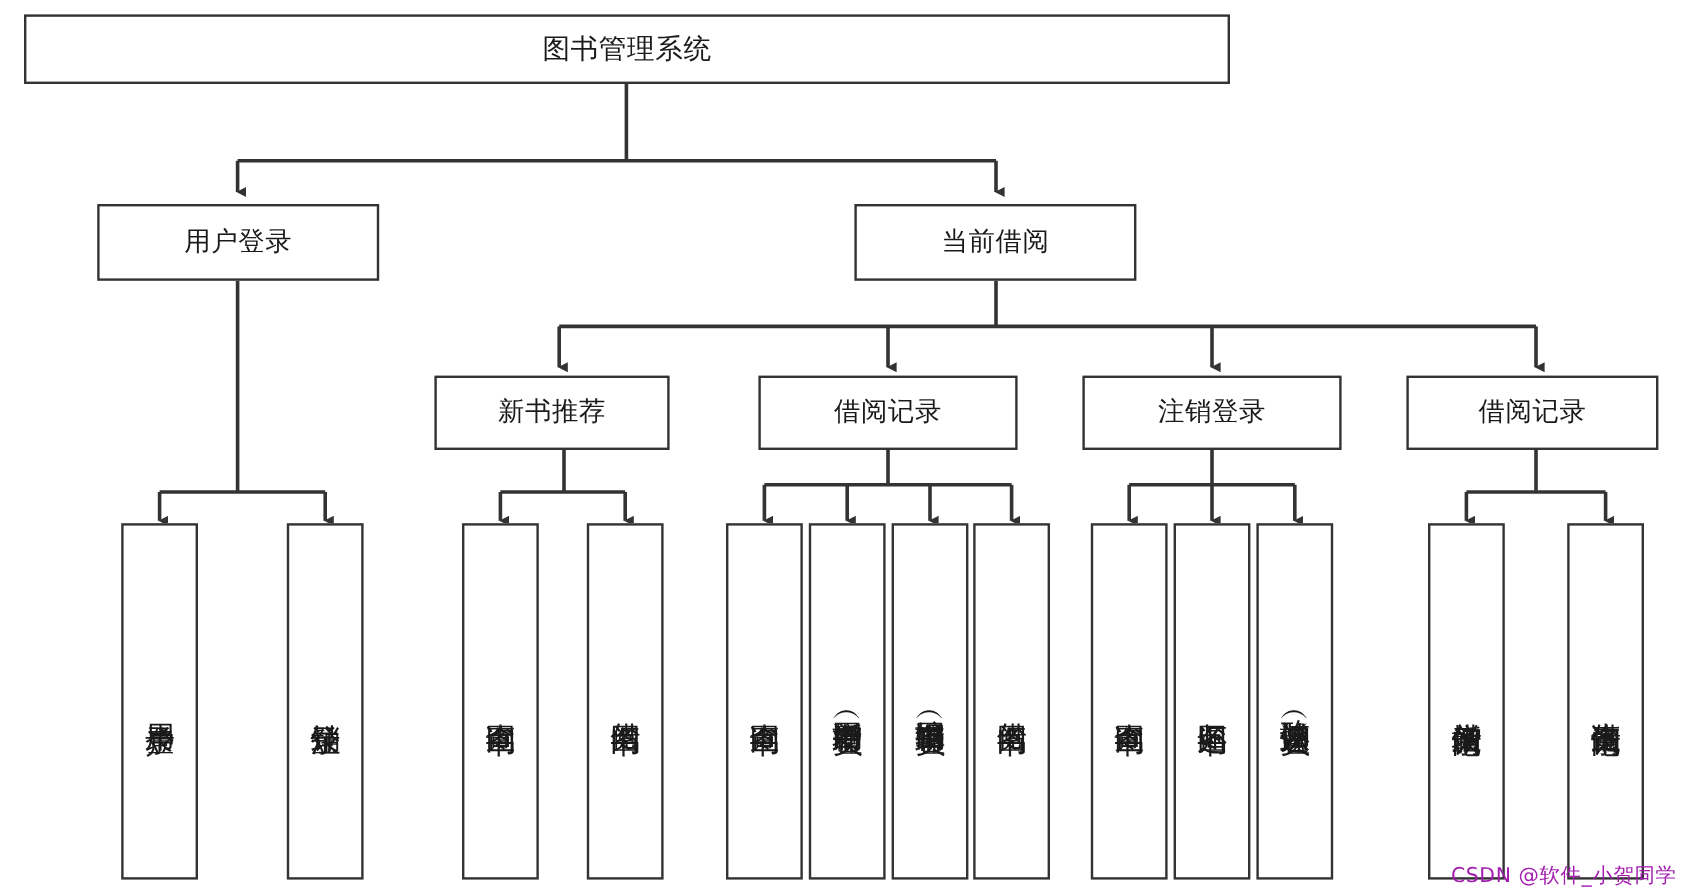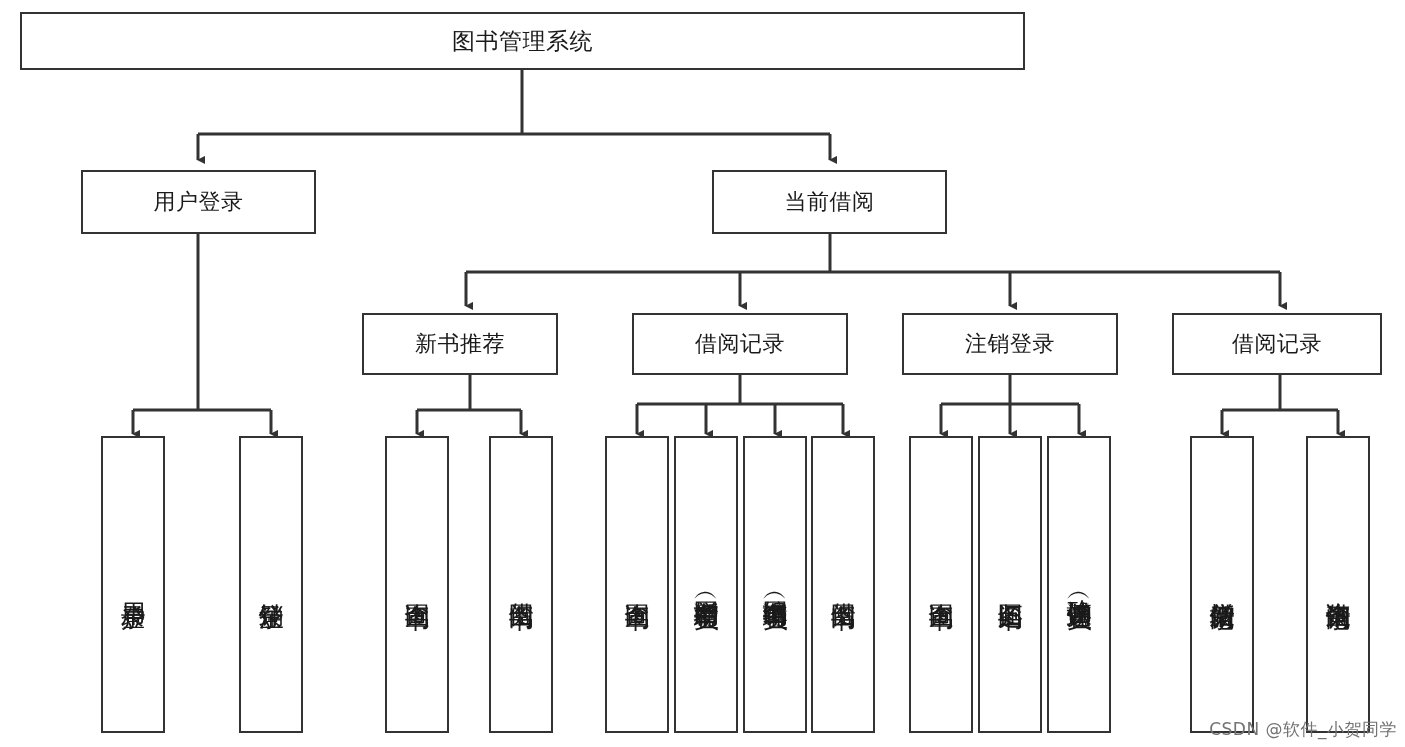--- a/index.html
+++ b/index.html
@@ -64,21 +64,21 @@
     font-size: 25px;
     line-height: 1.02;
     letter-spacing: 1px;
     max-height: 100%;
   }
   .watermark {
     position: absolute;
     right: 8px;
     bottom: 6px;
     font-size: 17px;
-    color: #737373;
+    color: #a21caf;
     letter-spacing: 0.5px;
     white-space: nowrap;
     z-index: 3;
     user-select: none;
   }
 </style>
 </head>
 <body>
 
 <div id="diagram-root">

